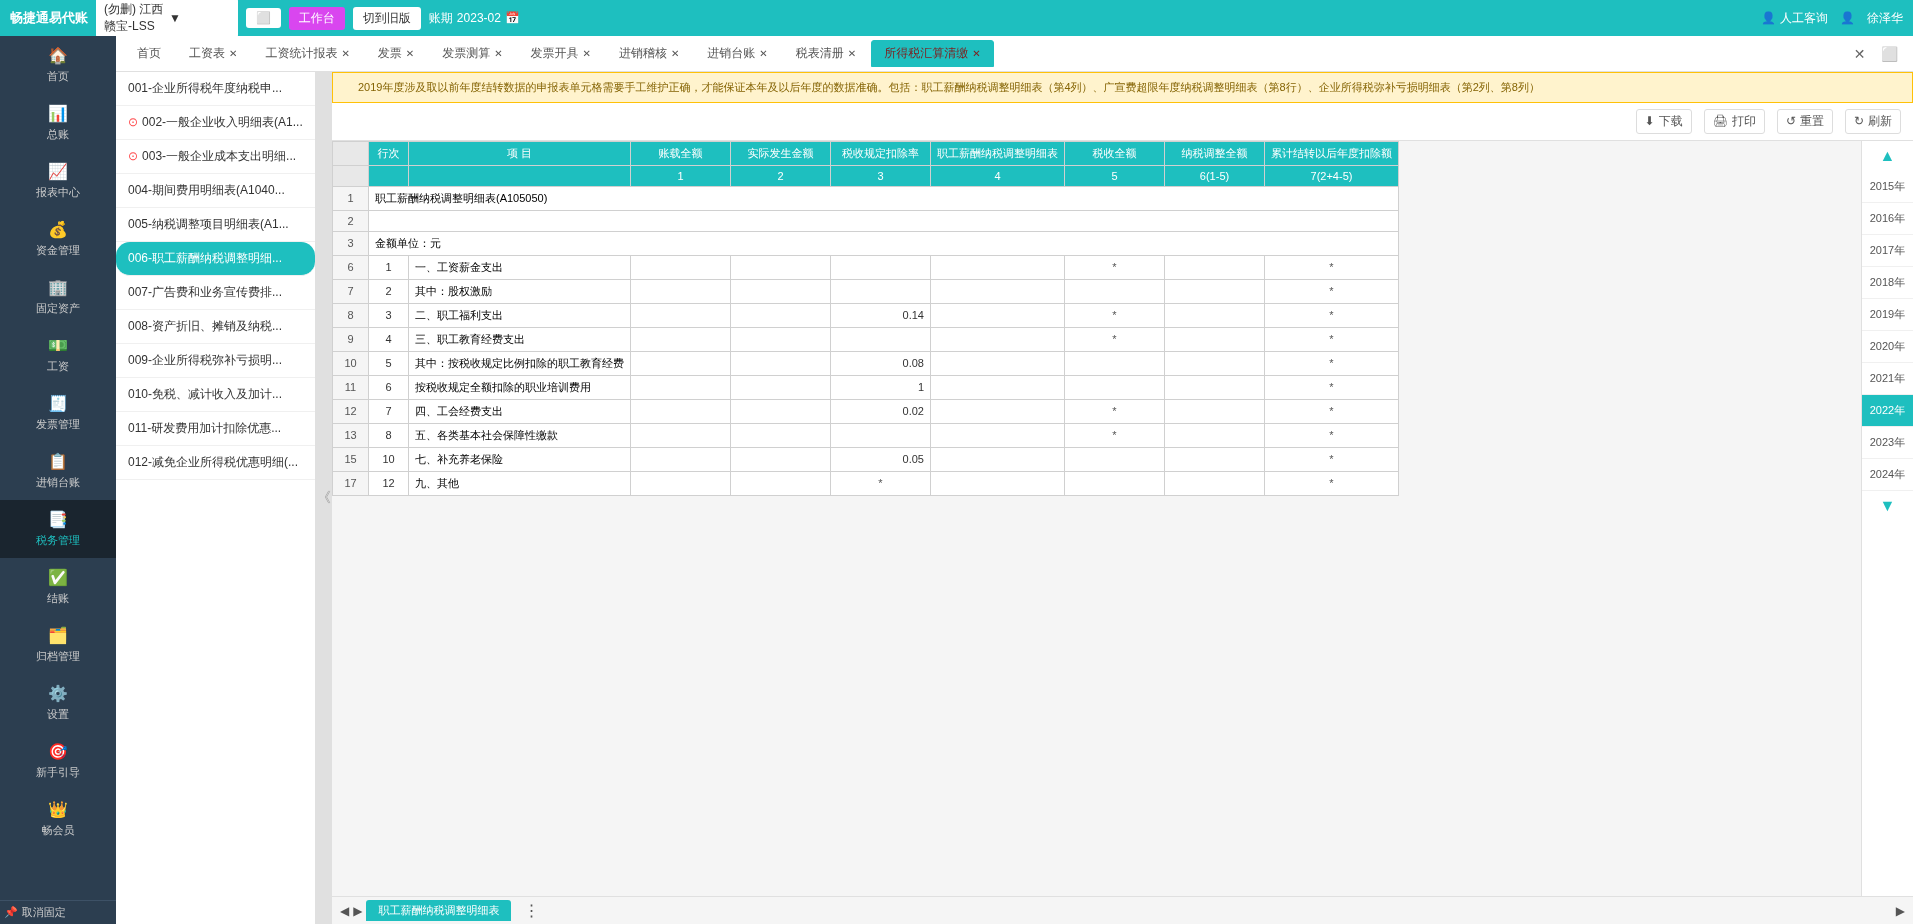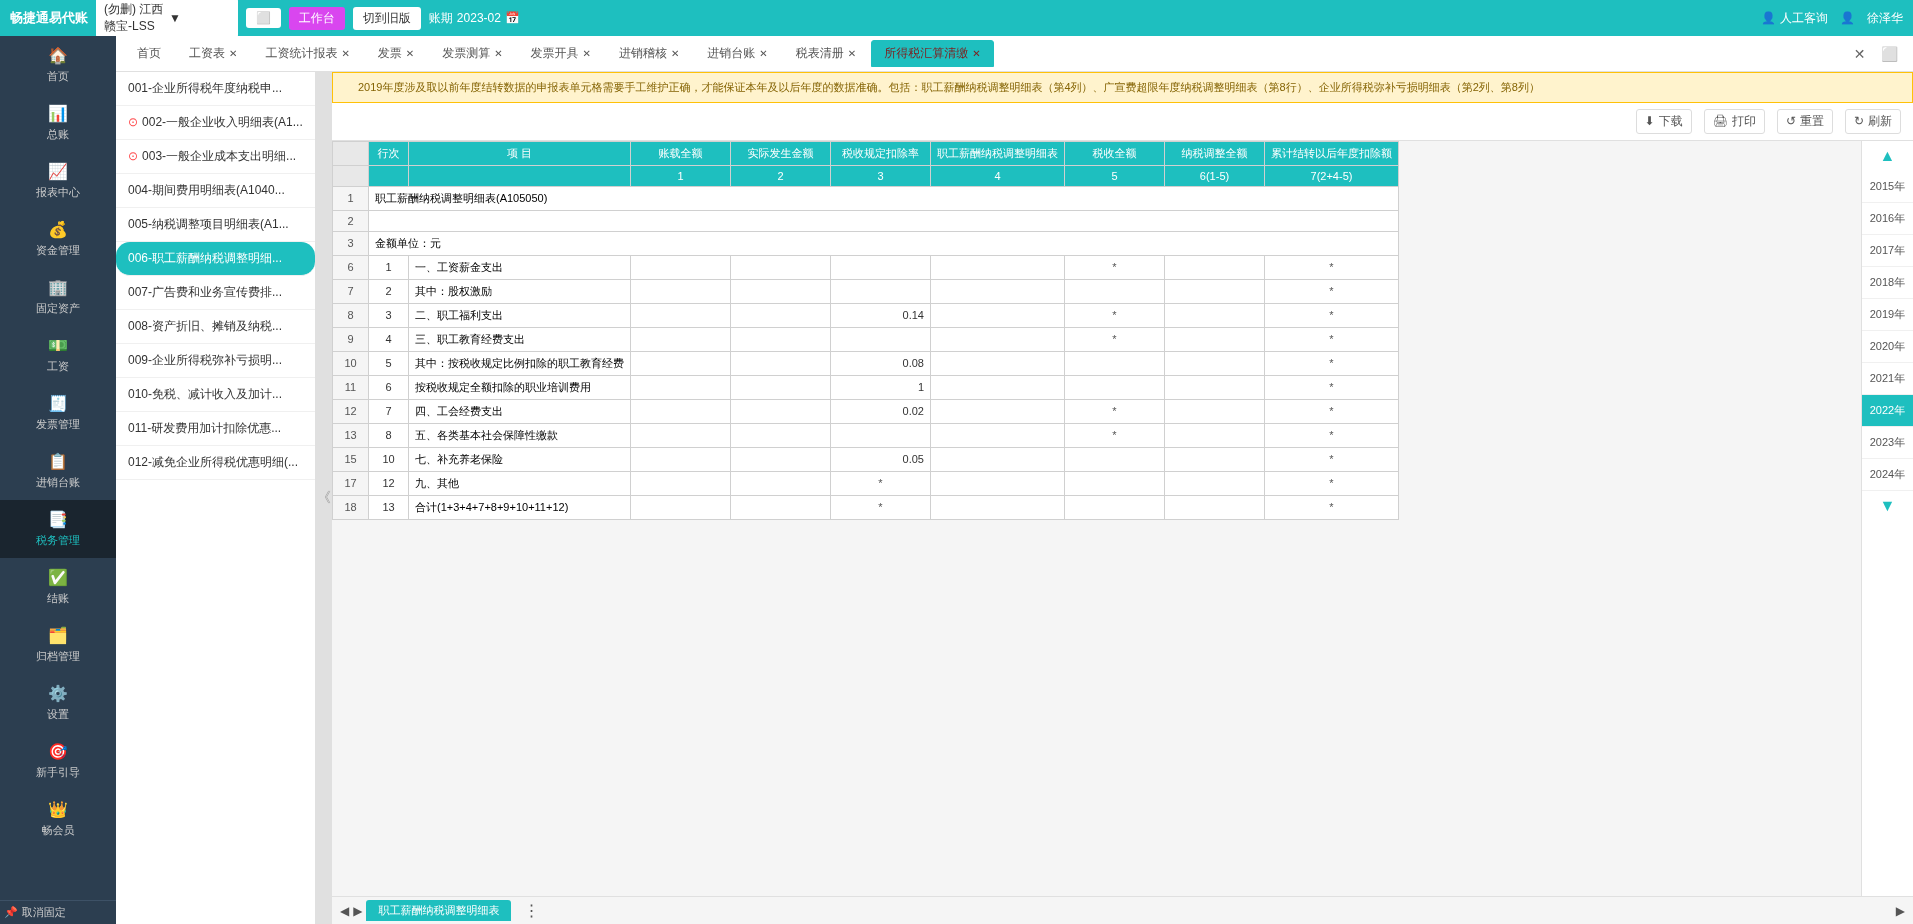--- a/index.html
+++ b/index.html
@@ -437,32 +437,20 @@
                   <td class="num-col">12</td>
                   <td class="col-b">九、其他</td>
                   <td class="data-col"></td>
                   <td class="data-col"></td>
                   <td class="star">*</td>
                   <td class="data-col"></td>
                   <td class="data-col"></td>
                   <td class="data-col"></td>
                   <td class="star">*</td>
                 </tr>
-                <tr>
-                  <td class="row-num">18</td>
-                  <td class="num-col">13</td>
-                  <td class="col-b">合计(1+3+4+7+8+9+10+11+12)</td>
-                  <td class="data-col"></td>
-                  <td class="data-col"></td>
-                  <td class="star">*</td>
-                  <td class="data-col"></td>
-                  <td class="data-col"></td>
-                  <td class="data-col"></td>
-                  <td class="star">*</td>
-                </tr>
               </tbody>
             </table>
           </div>
 
           <div class="year-nav">
             <div class="year-nav-btn">▲</div>
             <div class="year-item">2015年</div>
             <div class="year-item">2016年</div>
             <div class="year-item">2017年</div>
             <div class="year-item">2018年</div>

